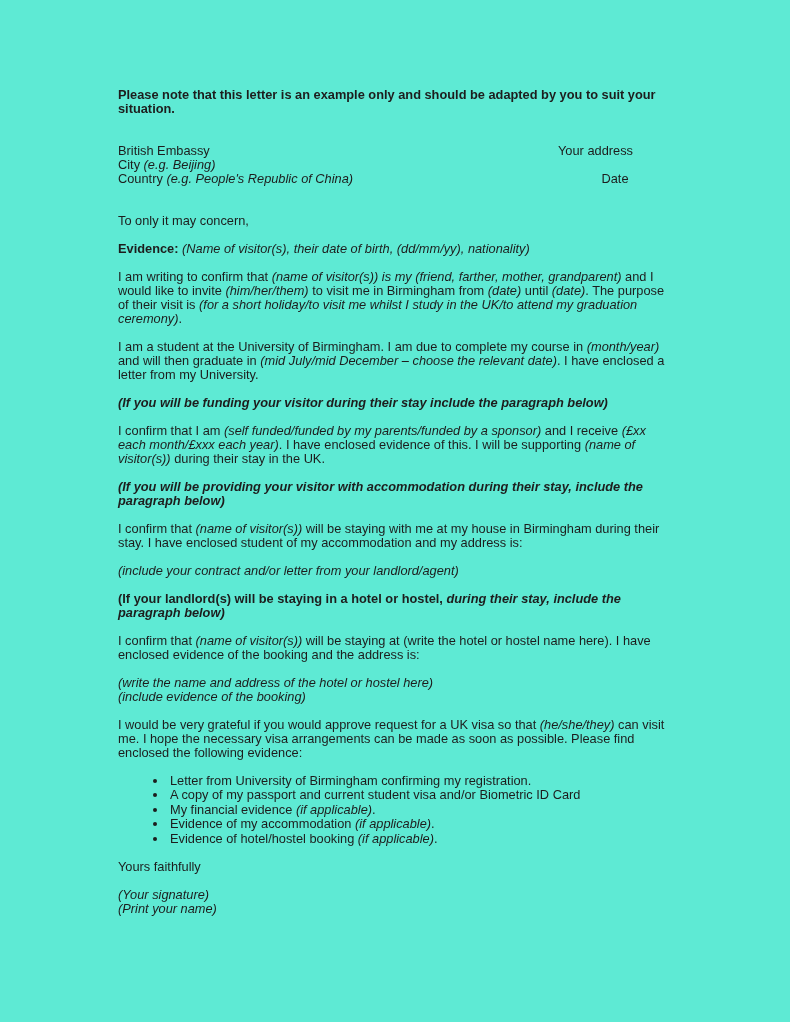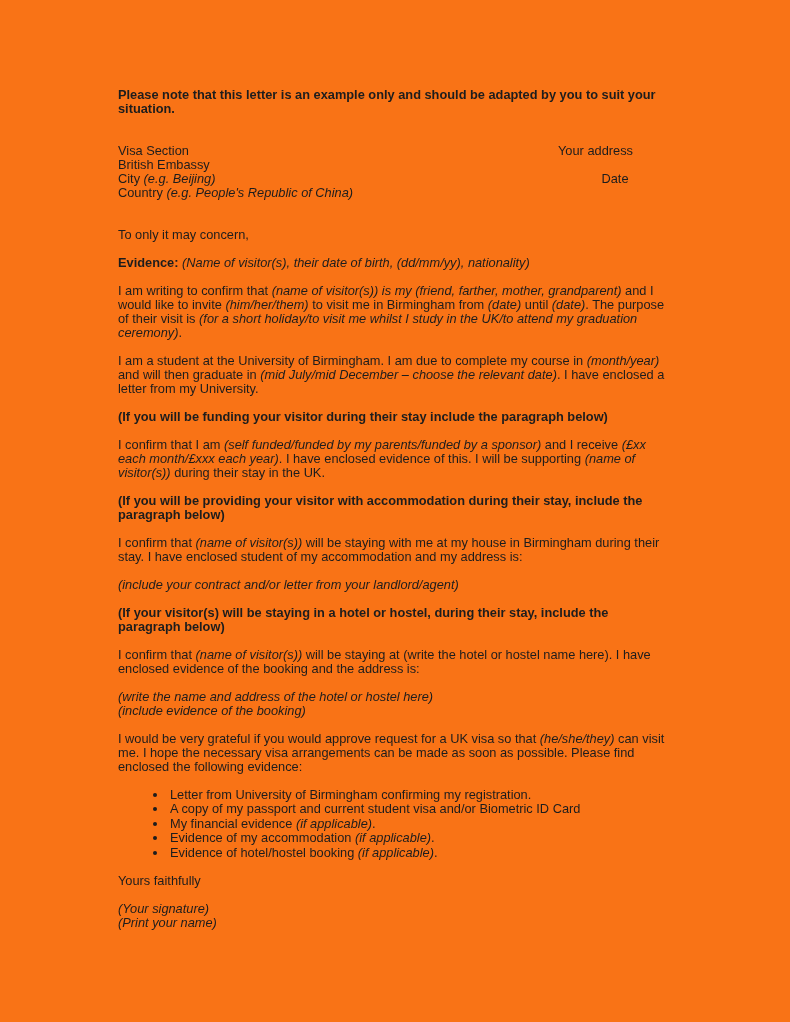--- a/index.html
+++ b/index.html
@@ -2,51 +2,50 @@
 <html><head>
 <meta charset="utf-8">
 <title>Document</title>
 <style>
   html, body { margin: 0; padding: 0; background: #ffffff; }
   .page {
     position: relative;
     box-sizing: border-box;
     width: 790px;
     height: 1022px;
-    background: #f97316;
+    background: #5eead4;
     padding: 88px 118px 20px 118px;
     font-family: "Liberation Sans", "DejaVu Sans", sans-serif;
     font-size: 12.8px;
     line-height: 14px;
     color: #1d1d1d;
     overflow: hidden;
   }
   p { margin: 0 0 14px 0; }
   .mb2 { margin-bottom: 28px; }
   .b  { font-weight: bold; }
   .i  { font-style: italic; }
-  .bi { font-weight: bold; }
+  .bi { font-weight: bold; font-style: italic; }
   .addr { display: flex; margin-bottom: 28px; }
   .addr-left { width: 440px; }
   .addr-right { flex: 1; }
   .addr-right .date { margin-top: 14px; text-align: center; }
   .group { margin-bottom: 14px; }
   ul.evidence { margin: 0 0 14px 0; padding-left: 50px; list-style: disc; }
   ul.evidence li { line-height: 14.4px; padding-left: 2px; }
 </style>
 </head>
 <body>
 
 <div class="page">
 
   <p class="b mb2">Please note that this letter is an example only and should be adapted by you to suit your situation.</p>
 
   <div class="addr">
     <div class="addr-left">
-      <div>Visa Section</div>
       <div>British Embassy</div>
       <div><span>City </span><span class="i">(e.g. Beijing)</span></div>
       <div><span>Country </span><span class="i">(e.g. People's Republic of China)</span></div>
     </div>
     <div class="addr-right">
       <div>Your address</div>
       <div class="date">Date</div>
     </div>
   </div>
 
@@ -63,21 +62,21 @@
   <p><span>I confirm that I am </span><span class="i">(self funded/funded by my parents/funded by a sponsor)</span><span> and I receive </span><span class="i">(£xx each month/£xxx each year)</span><span>. I have enclosed evidence of this. I will be supporting </span><span class="i">(name of visitor(s))</span><span> during their stay in the UK.</span></p>
 
   <p class="bi">(If you will be providing your visitor with accommodation during their stay, include the paragraph below)</p>
 
   <p><span>I confirm that </span><span class="i">(name of visitor(s))</span><span> will be staying with me at my house in Birmingham during their stay. I have enclosed student of my accommodation and my address is:</span></p>
 
   <div class="group">
     <div class="i">(include your contract and/or letter from your landlord/agent)</div>
   </div>
 
-  <p><span class="b">(If your visitor(s) will be staying in a hotel or hostel, </span><span class="bi">during their stay, include the paragraph below)</span></p>
+  <p><span class="b">(If your landlord(s) will be staying in a hotel or hostel, </span><span class="bi">during their stay, include the paragraph below)</span></p>
 
   <p><span>I confirm that </span><span class="i">(name of visitor(s))</span><span> will be staying at (write the hotel or hostel name here). I have enclosed evidence of the booking and the address is:</span></p>
 
   <div class="group">
     <div class="i">(write the name and address of the hotel or hostel here)</div>
     <div class="i">(include evidence of the booking)</div>
   </div>
 
   <p><span>I would be very grateful if you would approve request for a UK visa so that </span><span class="i">(he/she/they)</span><span> can visit me. I hope the necessary visa arrangements can be made as soon as possible. Please find enclosed the following evidence:</span></p>
 

